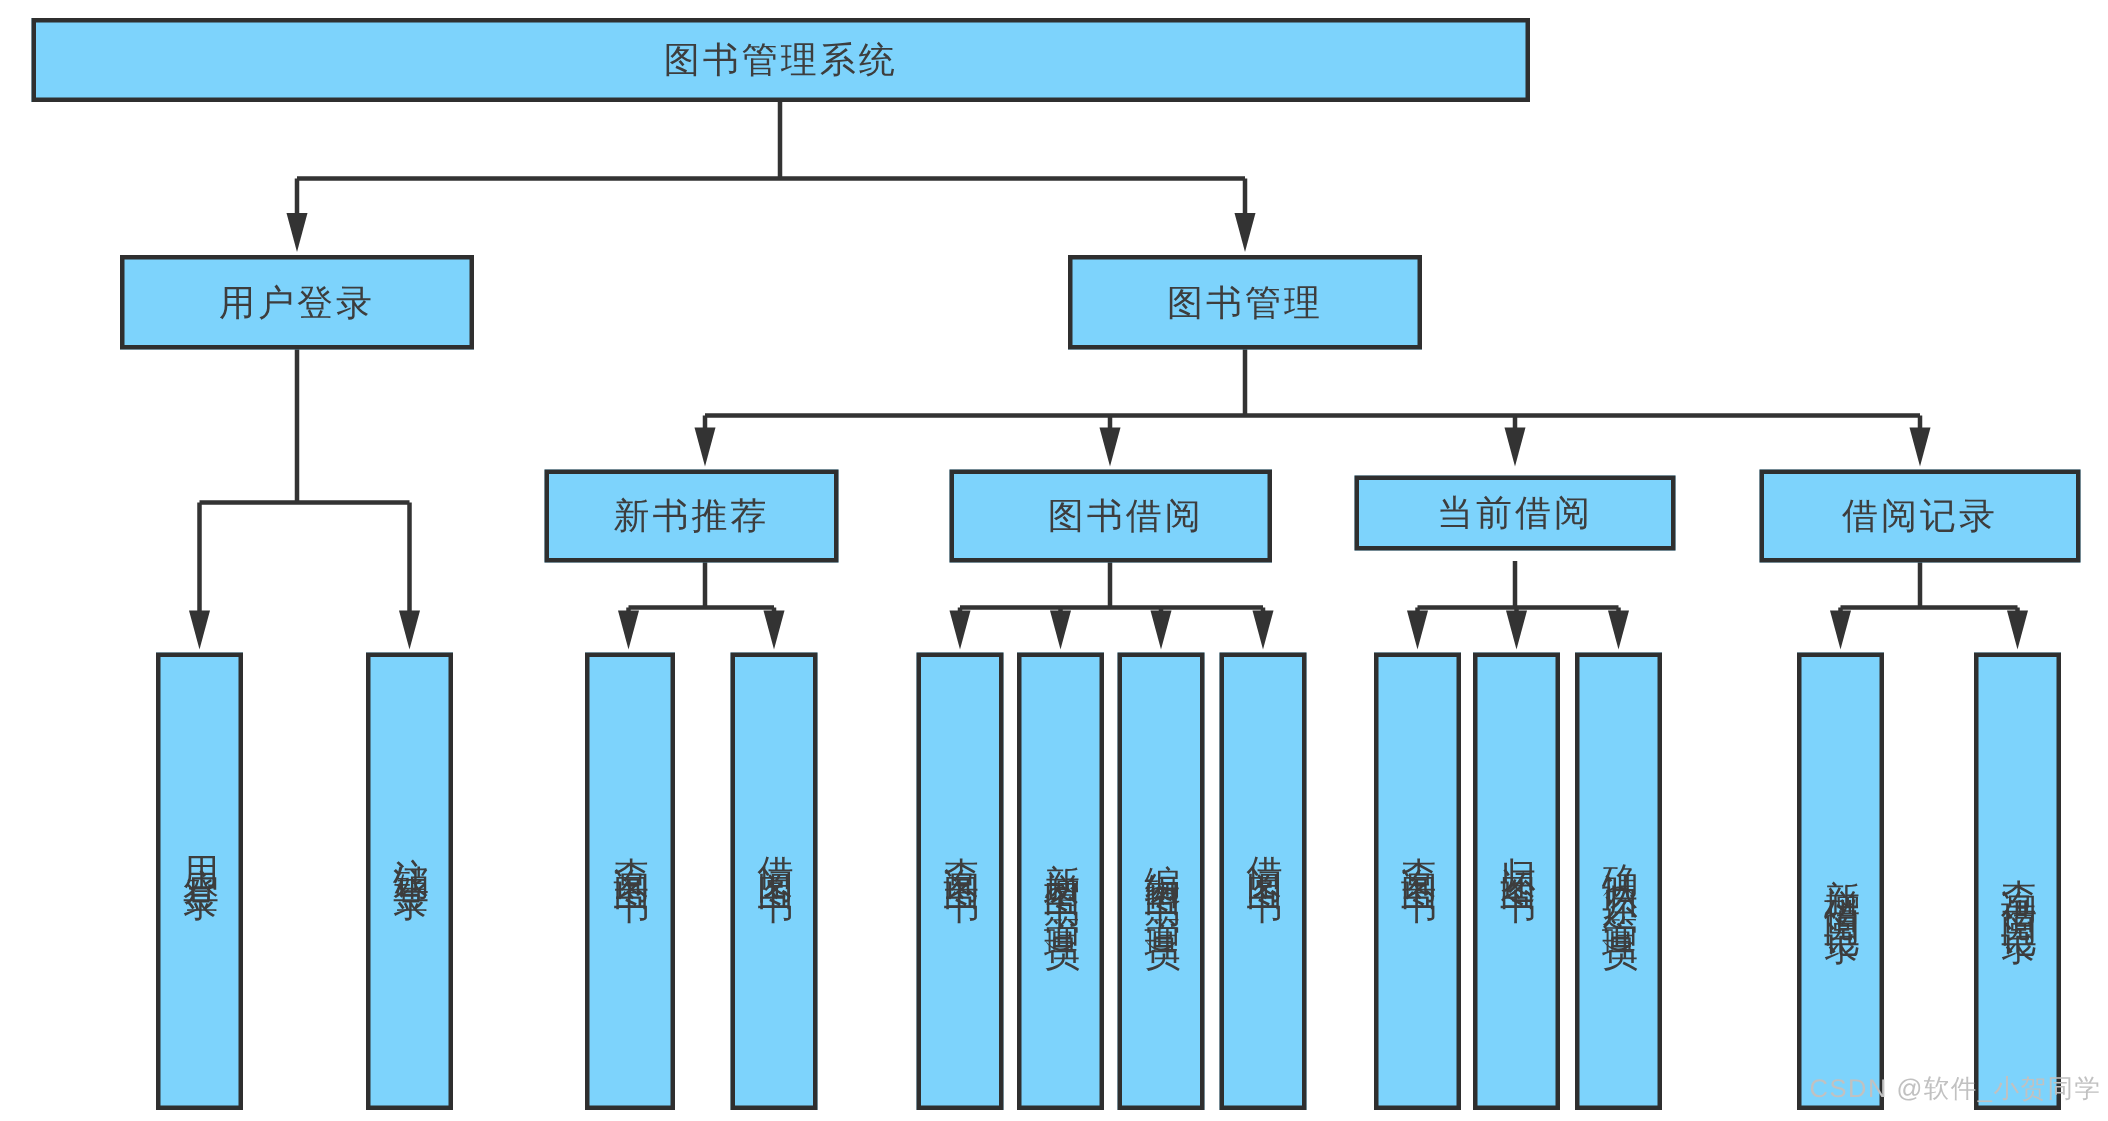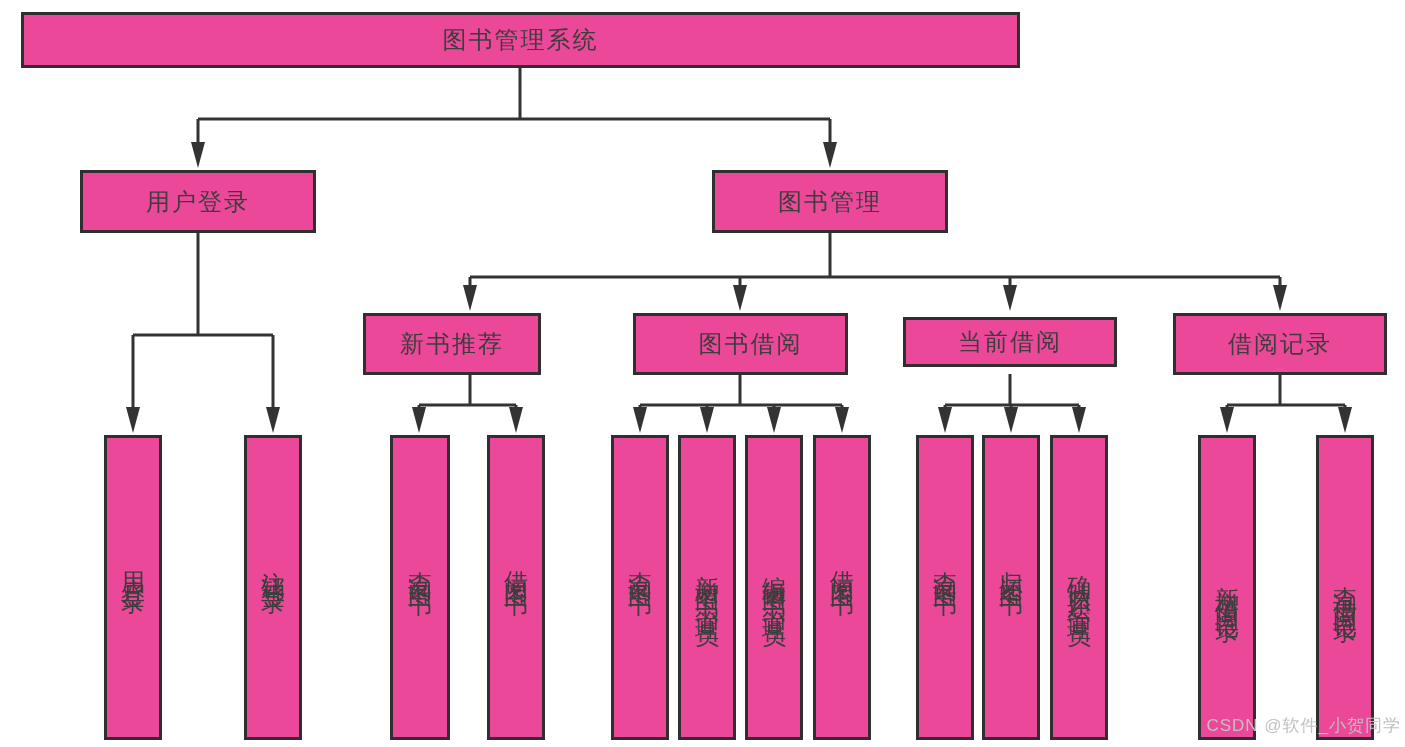--- a/index.html
+++ b/index.html
@@ -3,21 +3,21 @@
 <meta charset="utf-8">
 <style>
   html,body { margin:0; padding:0; background:#ffffff; }
   .canvas {
     position:relative; width:1405px; height:747px; background:#ffffff;
     font-family:"Liberation Sans", sans-serif; overflow:hidden;
   }
   .wires { position:absolute; left:0; top:0; z-index:1; }
   .node {
     position:absolute; box-sizing:border-box;
-    border:3px solid #2f2f2f; background:#ec4899;
+    border:3px solid #2f2f2f; background:#7dd3fc;
     display:flex; align-items:center; justify-content:center;
     color:#3d3d3d; z-index:2;
   }
   .hnode { font-size:24px; letter-spacing:2px; }
   .vnode { font-size:24px; }
   .vnode span {
     writing-mode:vertical-rl; text-orientation:mixed;
     letter-spacing:7px; line-height:1;
   }
   .vnode.short { padding-bottom:44px; } 
@@ -68,21 +68,21 @@
     <span>图书管理系统</span>
   </div>
 
   <div class="node hnode" style="left:80px; top:170px; width:236px; height:63px;">
     <span>用户登录</span>
   </div>
   <div class="node hnode" style="left:712px; top:170px; width:236px; height:63px;">
     <span>图书管理</span>
   </div>
 
-  <div class="node hnode" style="left:363px; top:313px; width:178px; height:62px;">
+  <div class="node hnode" style="left:363px; top:313px; width:196px; height:62px;">
     <span>新书推荐</span>
   </div>
   <div class="node hnode" style="left:633px; top:313px; width:215px; height:62px;padding-left:20px;">
     <span>图书借阅</span>
   </div>
   <div class="node hnode" style="left:903px; top:317px; width:214px; height:50px;font-family:Liberation Serif, serif;">
     <span>当前借阅</span>
   </div>
   <div class="node hnode" style="left:1173px; top:313px; width:214px; height:62px;">
     <span>借阅记录</span>

